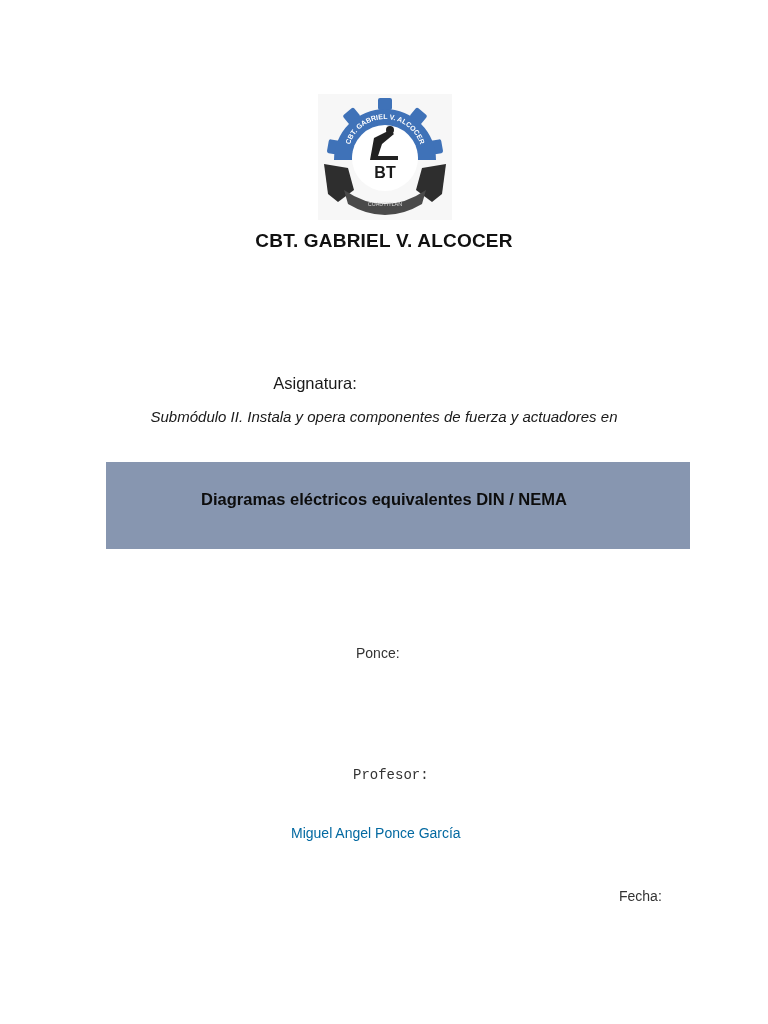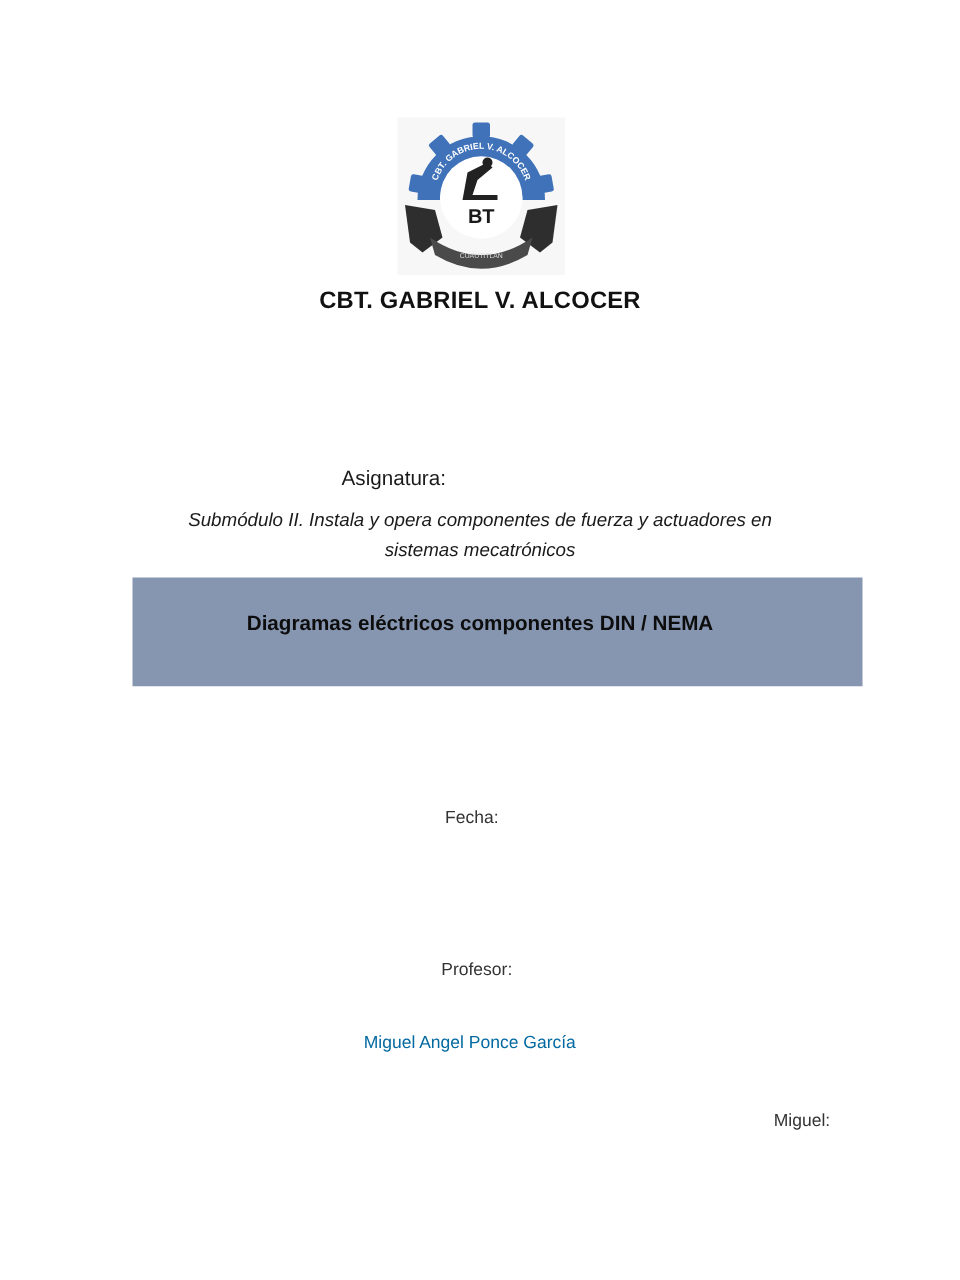--- a/index.html
+++ b/index.html
@@ -66,21 +66,21 @@
       text-align: center;
       font-weight: bold;
       font-size: 16.5px;
       color: #0d0d0d;
     }
     .field-label {
       font-size: 14px;
       color: #333;
     }
     .student-label { left: 356px; top: 645px; }
-    .teacher-label { left: 353px; top: 767px; }
+    .teacher-label { left: 353px; top: 767px; font-family: Liberation Mono, monospace; }
     .teacher-name { left: 291px; top: 825px; font-size: 14px; color: #0369a1; }
     .date-label { left: 619px; top: 888px; }
   </style>
 </head>
 <body>
 
 <div class="abs logo">
   <svg width="134" height="126" viewBox="0 0 134 126">
 
     <g fill="#3f72b8">
@@ -114,26 +114,25 @@
     <text x="67" y="112" text-anchor="middle" font-family="Liberation Sans, sans-serif" font-size="5.5" fill="#dddddd">CUAUTITLAN</text>
   </svg>
 </div>
 
 <div class="abs school-name">CBT. GABRIEL V. ALCOCER</div>
 
 <div class="abs subject-label">Asignatura:</div>
 
 <div class="abs subject-value">
   <div>Submódulo II. Instala y opera componentes de fuerza y actuadores en</div>
-  <div>sistemas mecatrónicos</div>
 </div>
 
 <div class="abs title-band">
-  <div class="title-text">Diagramas eléctricos componentes DIN / NEMA</div>
+  <div class="title-text">Diagramas eléctricos equivalentes DIN / NEMA</div>
 </div>
 
-<div class="abs field-label student-label">Fecha:</div>
+<div class="abs field-label student-label">Ponce:</div>
 
 <div class="abs field-label teacher-label">Profesor:</div>
 
 <div class="abs teacher-name">Miguel Angel Ponce García</div>
 
-<div class="abs field-label date-label">Miguel:</div>
+<div class="abs field-label date-label">Fecha:</div>
 
 </body></html>

